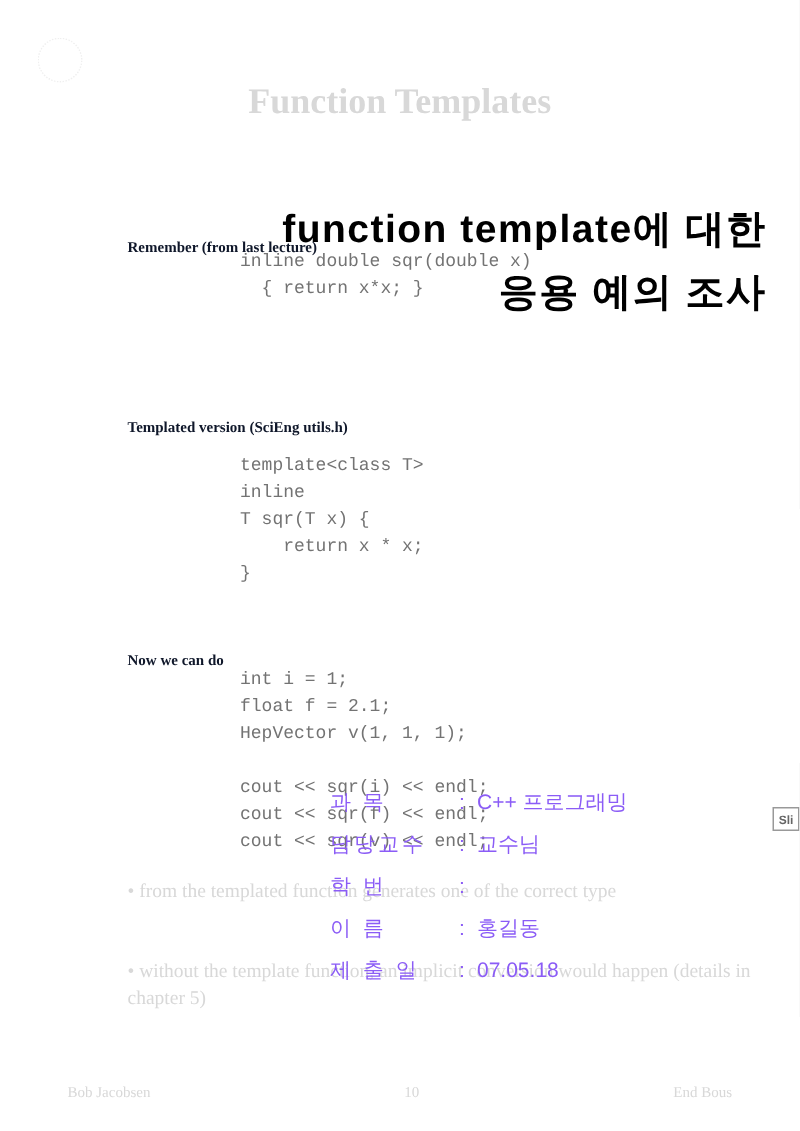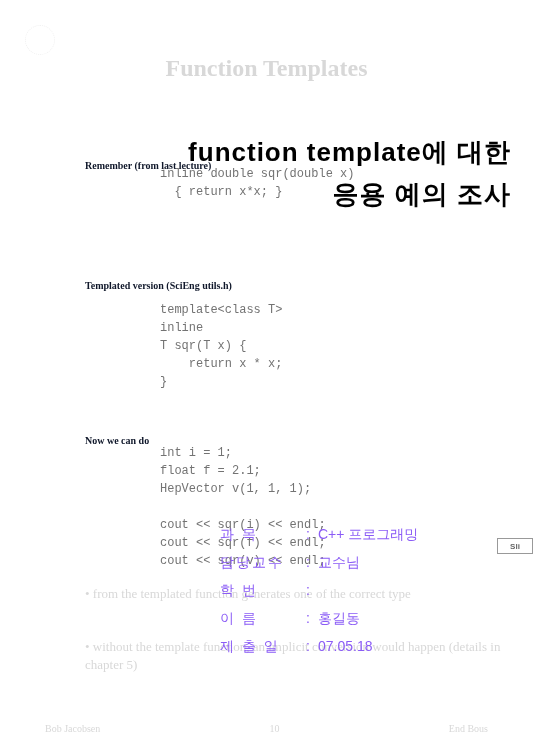--- a/index.html
+++ b/index.html
@@ -142,21 +142,21 @@
       display: flex;
       justify-content: space-between;
       font-size: 10px;
       color: #d8d8d8;
       font-family: Georgia, serif;
     }
     .side-tab {
       position: absolute;
       right: 0;
       top: 538px;
-      width: 36px;
+      width: 18px;
       height: 16px;
       border: 1px solid #999;
       background: #fff;
       font-size: 8px;
       display: flex;
       align-items: center;
       justify-content: center;
       color: #666;
       font-weight: bold;
     }

